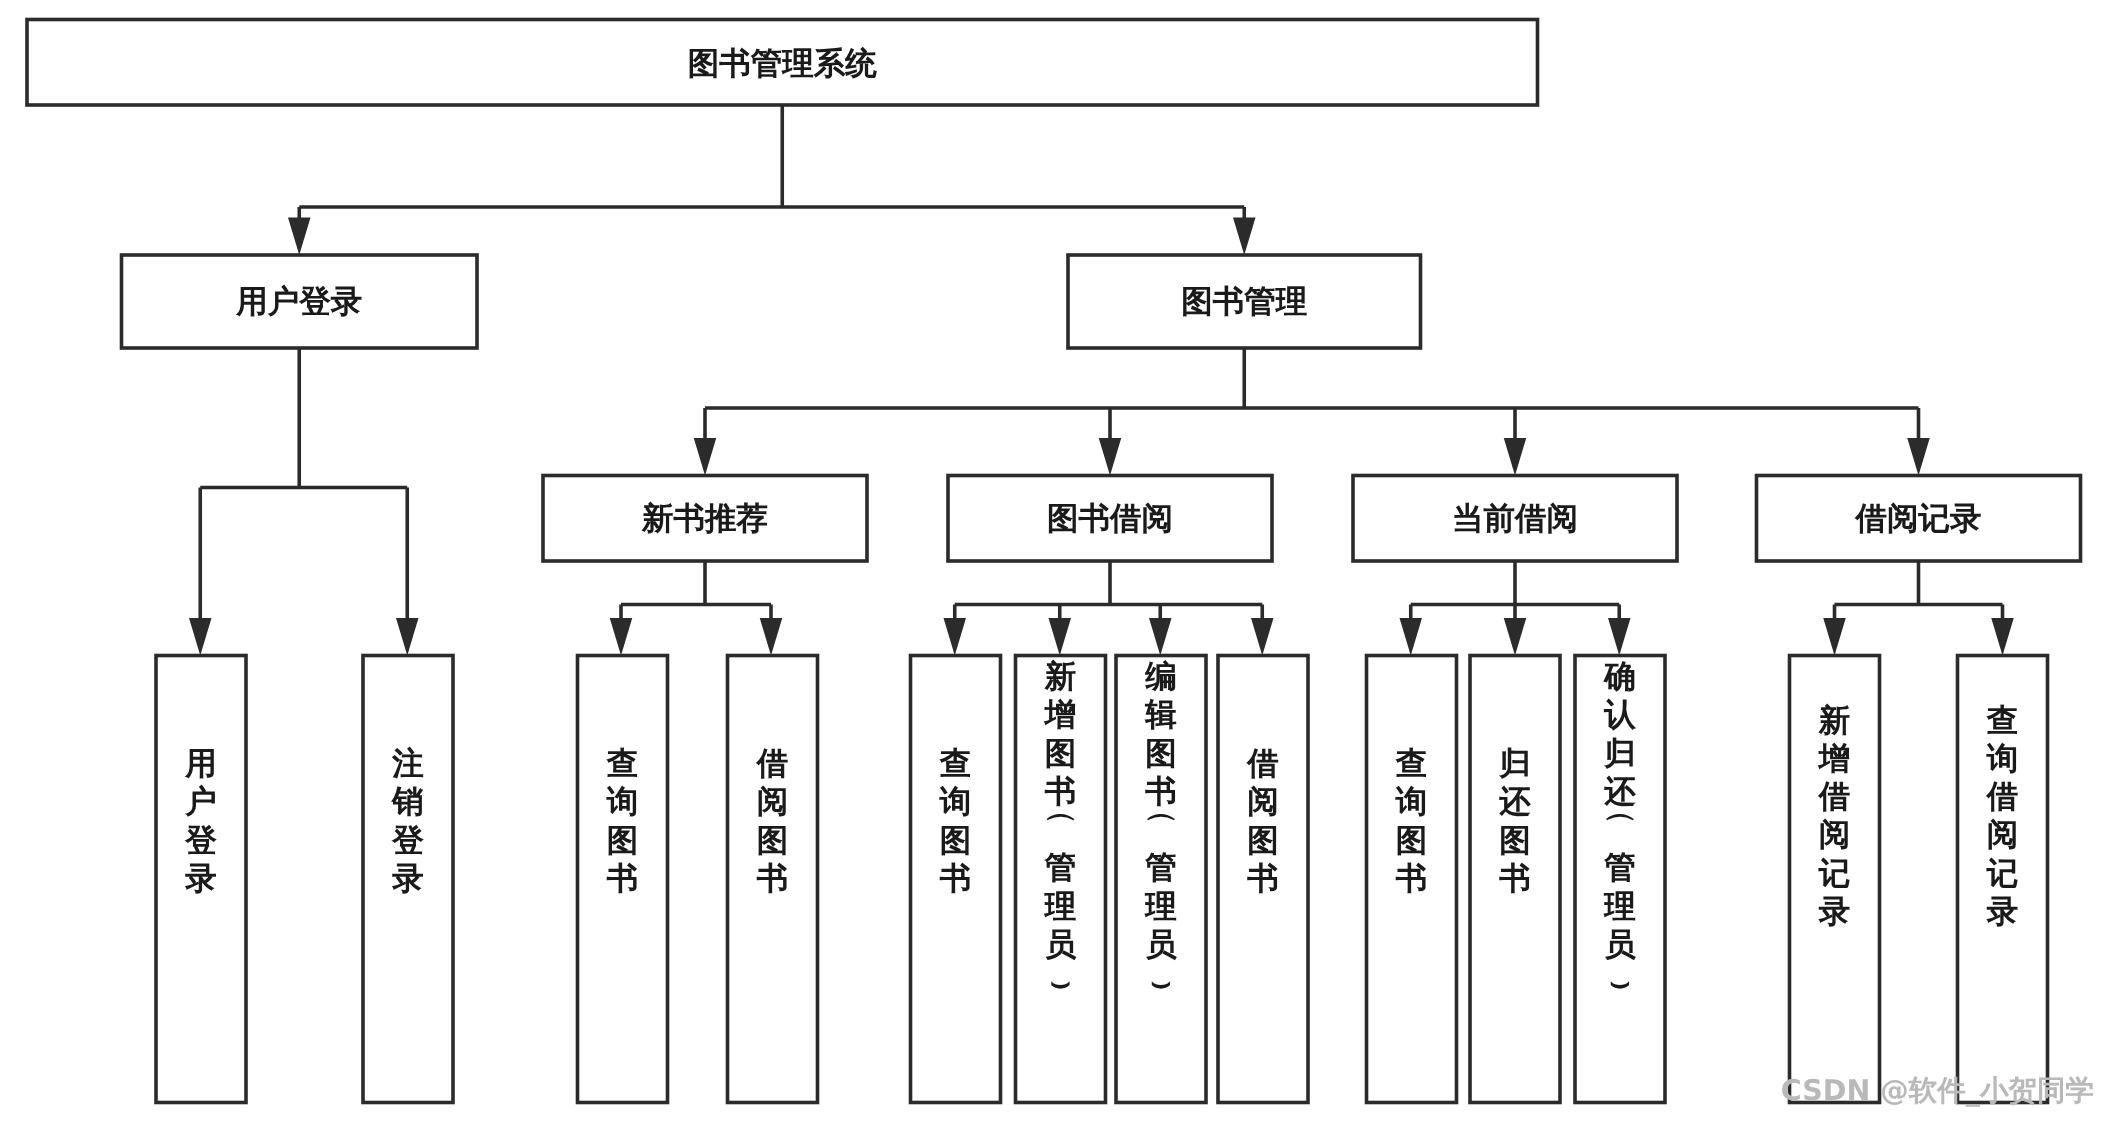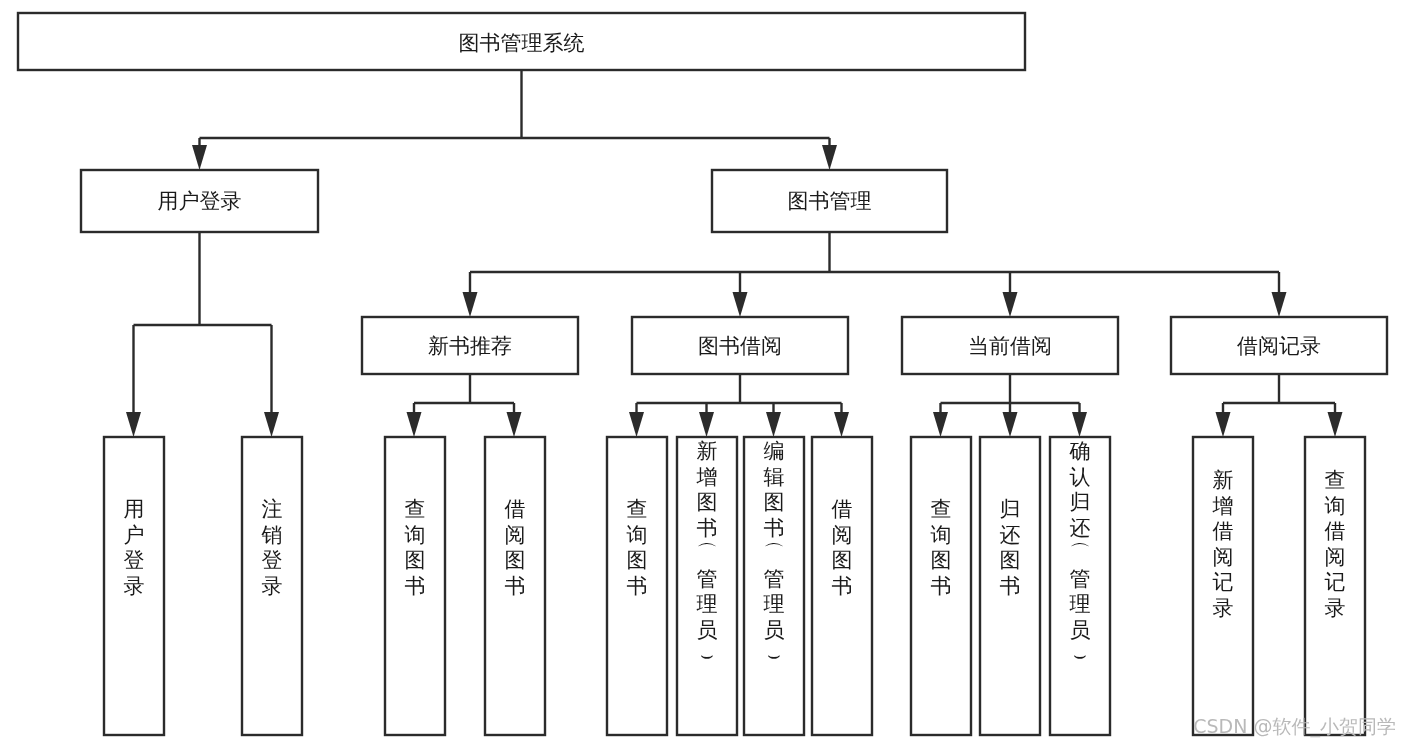--- a/index.html
+++ b/index.html
@@ -10,20 +10,21 @@
   }
   body {
     font-family: "DejaVu Sans", "Liberation Sans", sans-serif;
   }
   #diagram-root {
     position: relative;
     width: 1405px;
     height: 747px;
     background: #ffffff;
     overflow: hidden;
+    font-weight: bold;
   }
   svg.tree-canvas {
     position: absolute;
     left: 0;
     top: 0;
     width: 1405px;
     height: 747px;
     display: block;
   }
   .node-box {

